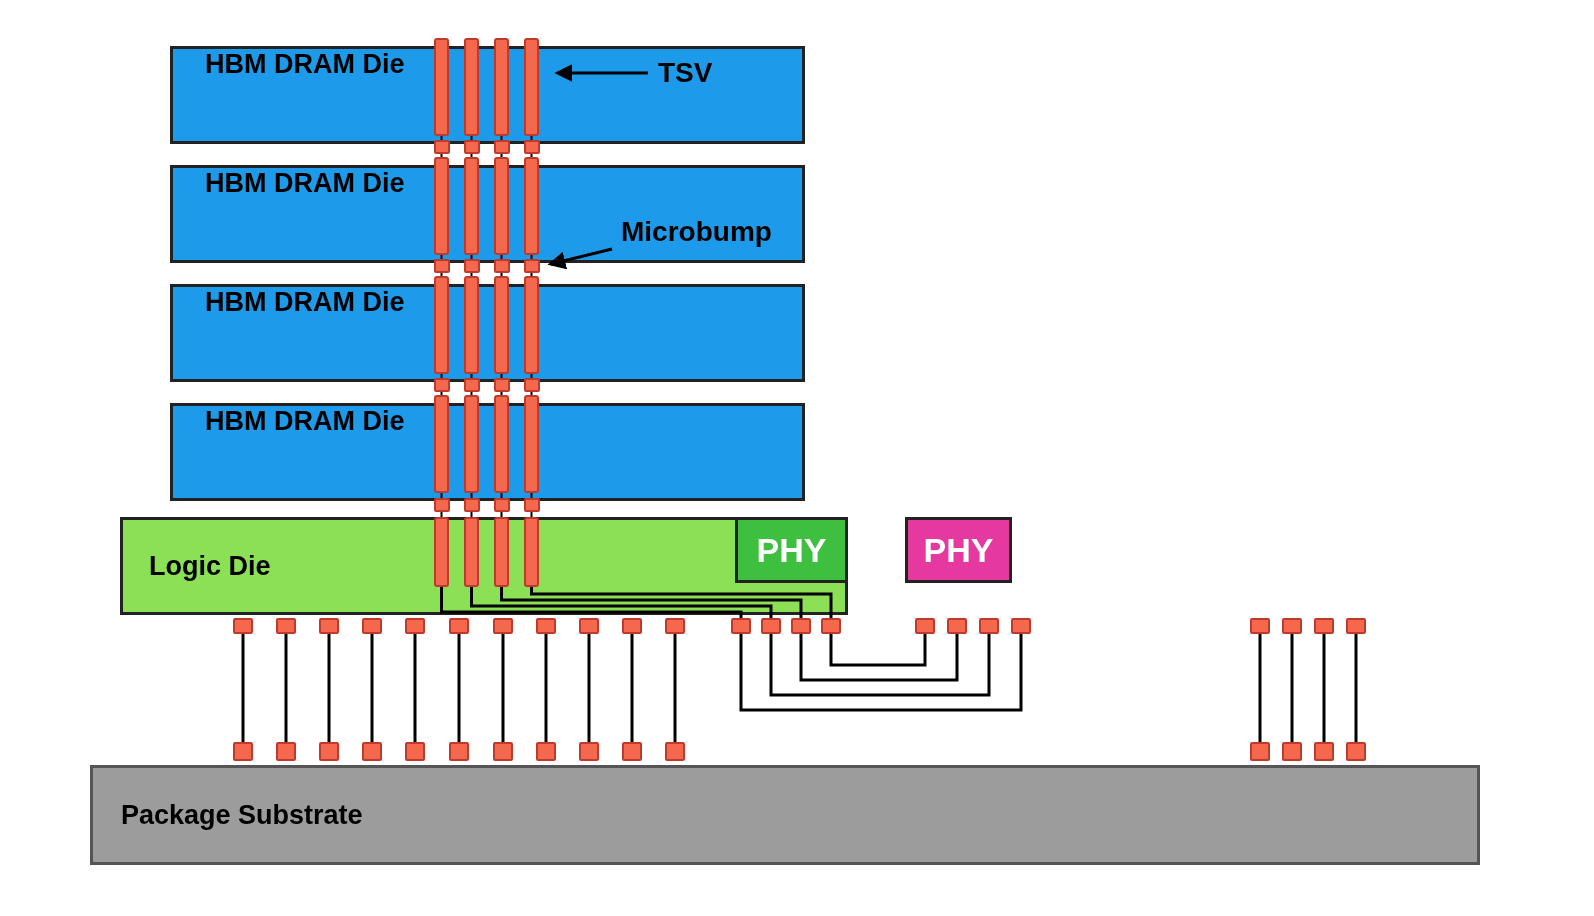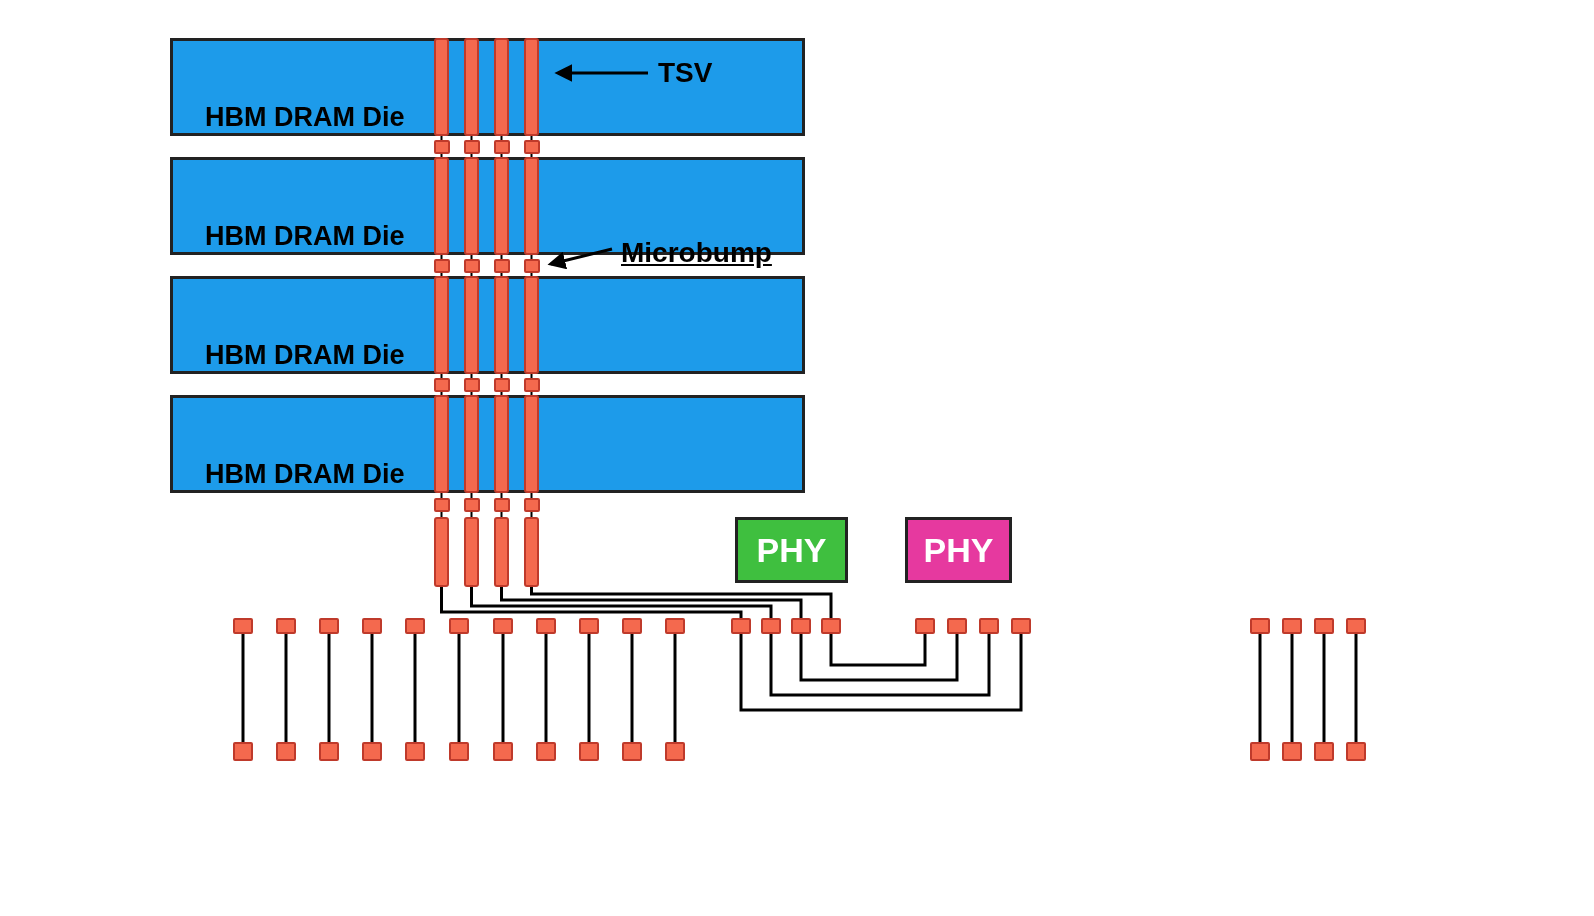--- a/index.html
+++ b/index.html
@@ -1,21 +1,21 @@
 <!DOCTYPE html>
 <html style="--hbm_die: #1d9bea; --logic_die: #8be055; --logic_phy: #3fbf3f; --cpu_die: #f996d6; --cpu_phy: #e6399f; --interposer: #f2b400; --interposer_border: #8a7000; --substrate: #9c9c9c; --substrate_border: #555555; --bump_fill: #f4694e; --bump_stroke: #bf3a2b; --die_border: #222222; --line: #000000;"><head>
 <meta charset="utf-8">
 <style>
   * { margin:0; padding:0; box-sizing:border-box; }
   body { background:#fff; font-family:"Liberation Sans", sans-serif; }
   .stage { position:relative; width:1594px; height:916px; background:#fff; overflow:hidden; }
 
   .die, .slab, .phy { position:absolute; border:3px solid var(--die_border,#222); }
 
-  .hbm  { left:170px; width:635px; height:98px; background:var(--hbm_die); z-index:1; display:flex; align-items:flex-end; }
+  .hbm  { left:170px; width:635px; height:98px; background:var(--hbm_die); z-index:1; display:flex; align-items:flex-start;margin-top:8px; }
   .die-label { font-weight:bold; font-size:27px; color:#000; white-space:nowrap; }
   .hbm .die-label { margin-left:32px; }
 
   .logic { left:120px; top:517px; width:728px; height:98px; background:var(--logic_die); z-index:1; display:flex; align-items:center; }
   .logic .die-label { margin-left:26px; }
 
   .cpu { left:905px; top:517px; width:565px; height:98px; background:var(--cpu_die); z-index:1; }
   .cpu-label { position:absolute; right:16px; top:22px; }
 
   .phy { z-index:1; display:flex; align-items:center; justify-content:center; font-weight:bold; font-size:34px; color:#fff; }
@@ -36,48 +36,54 @@
   .tsv-bar.logic-bar { height:70px; }
   .microbump { position:absolute; width:16px; height:14px; background:var(--bump_fill);
                border:2px solid var(--bump_stroke); border-radius:2px; z-index:3; }
   .bump-top { position:absolute; width:20px; height:16px; background:var(--bump_fill);
               border:2px solid var(--bump_stroke); border-radius:2px; z-index:3; }
   .bump-bot { position:absolute; width:20px; height:19px; background:var(--bump_fill);
               border:2px solid var(--bump_stroke); border-radius:2px; z-index:3; }
 
   .anno { position:absolute; font-weight:bold; font-size:28px; color:#000; z-index:5; white-space:nowrap; }
   #tsv-label { left:658px; top:57px; }
-  #microbump-label { left:621px; top:237px;text-decoration:underline; }
+  #microbump-label { left:621px; top:216px; }
 </style>
 </head>
 <body>
 
 <div class="stage">
 
   <div class="die hbm" style="top:38px">
     <span class="die-label">HBM DRAM Die</span>
   </div>
   <div class="die hbm" style="top:157px">
     <span class="die-label">HBM DRAM Die</span>
   </div>
   <div class="die hbm" style="top:276px">
     <span class="die-label">HBM DRAM Die</span>
   </div>
   <div class="die hbm" style="top:395px">
     <span class="die-label">HBM DRAM Die</span>
   </div>
 
+  <div class="die logic">
+    <span class="die-label">Logic Die</span>
+  </div>
   <div class="phy phy-green">
     <span>PHY</span>
   </div>
 
   <div class="phy phy-pink">
     <span>PHY</span>
   </div>
 
+  <div class="slab substrate">
+    <span class="die-label">Package Substrate</span>
+  </div>
 
   <svg id="wires" width="1594" height="916">
     <defs>
       <marker id="arrowhead" viewBox="0 0 10 10" refX="8" refY="5" markerWidth="6" markerHeight="6" orient="auto">
         <path d="M0,0 L10,5 L0,10 Z" fill="#000"></path>
       </marker>
     </defs>
   <path d="M441.5,42 V585" fill="none" stroke="#000000" stroke-width="2"></path>
       <path d="M471.5,42 V585" fill="none" stroke="#000000" stroke-width="2"></path>
       <path d="M501.5,42 V585" fill="none" stroke="#000000" stroke-width="2"></path>

